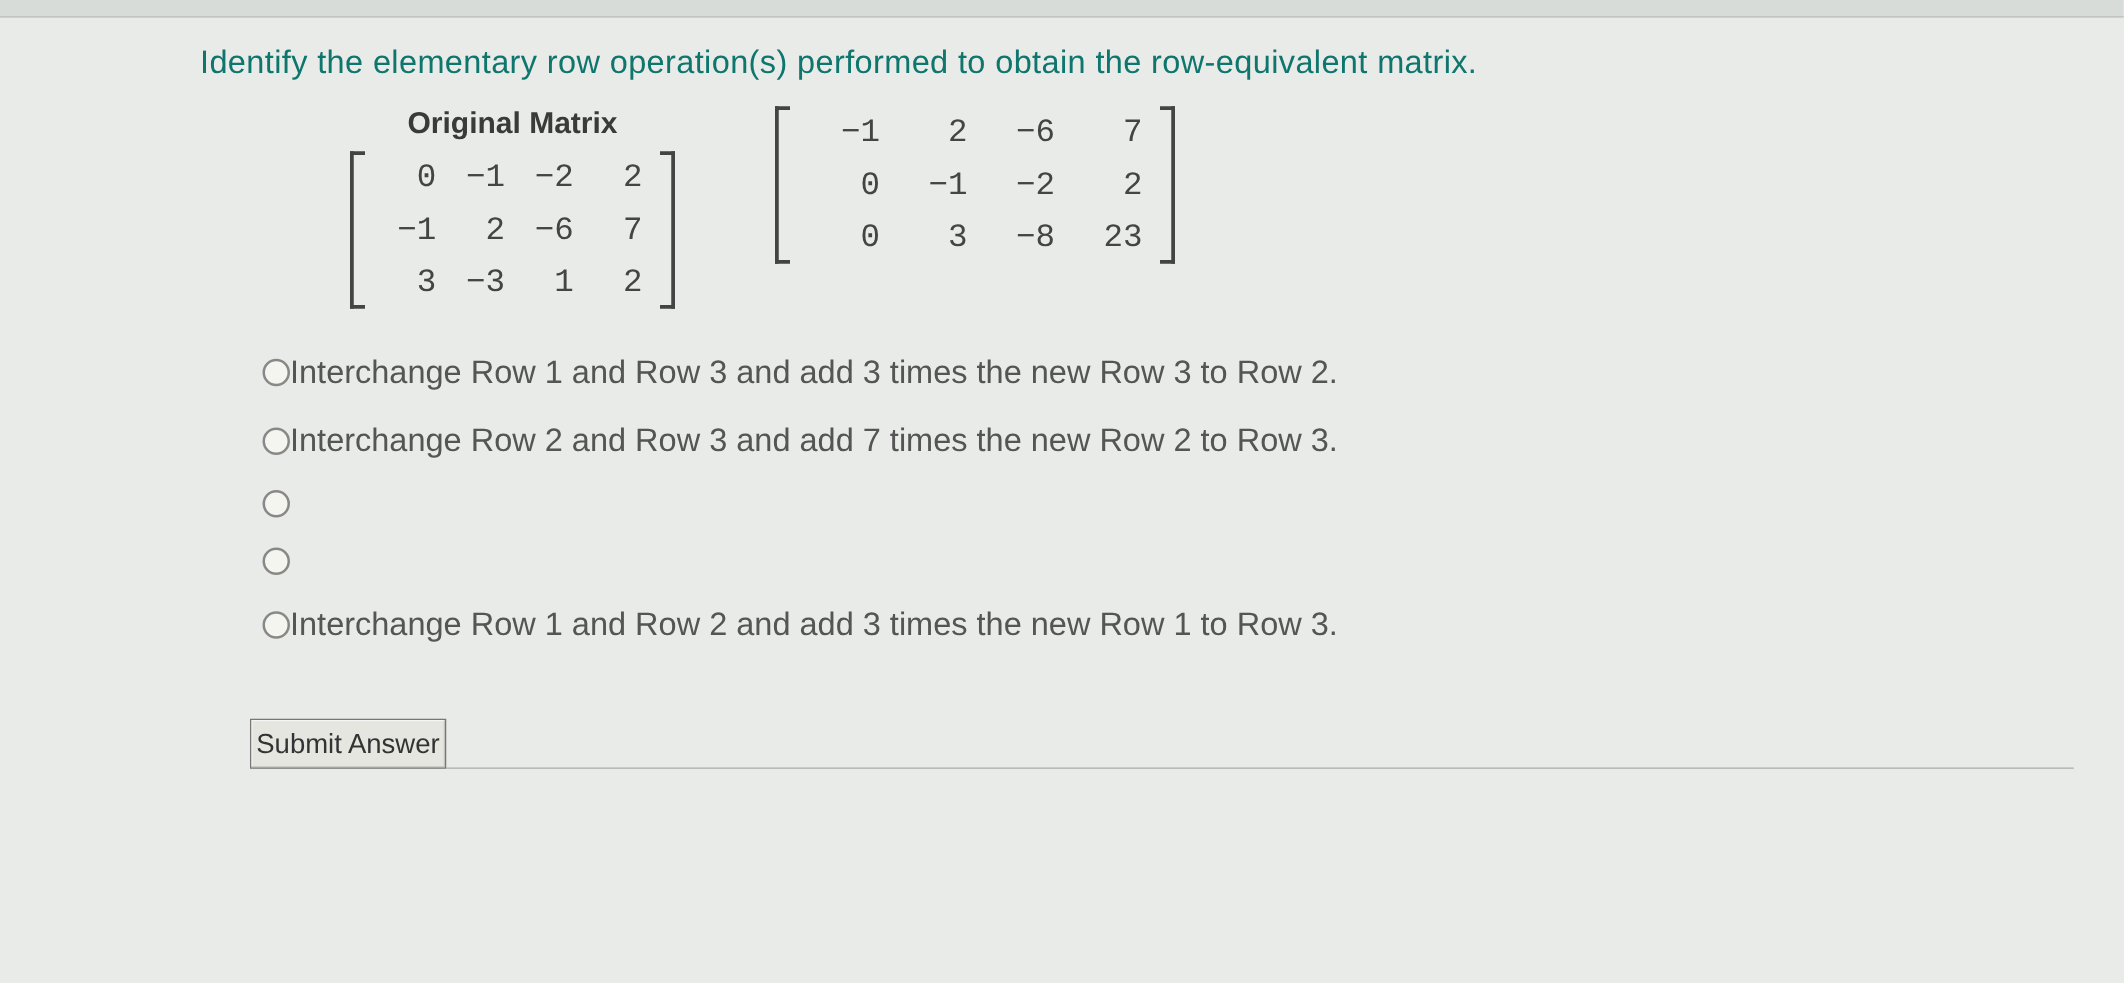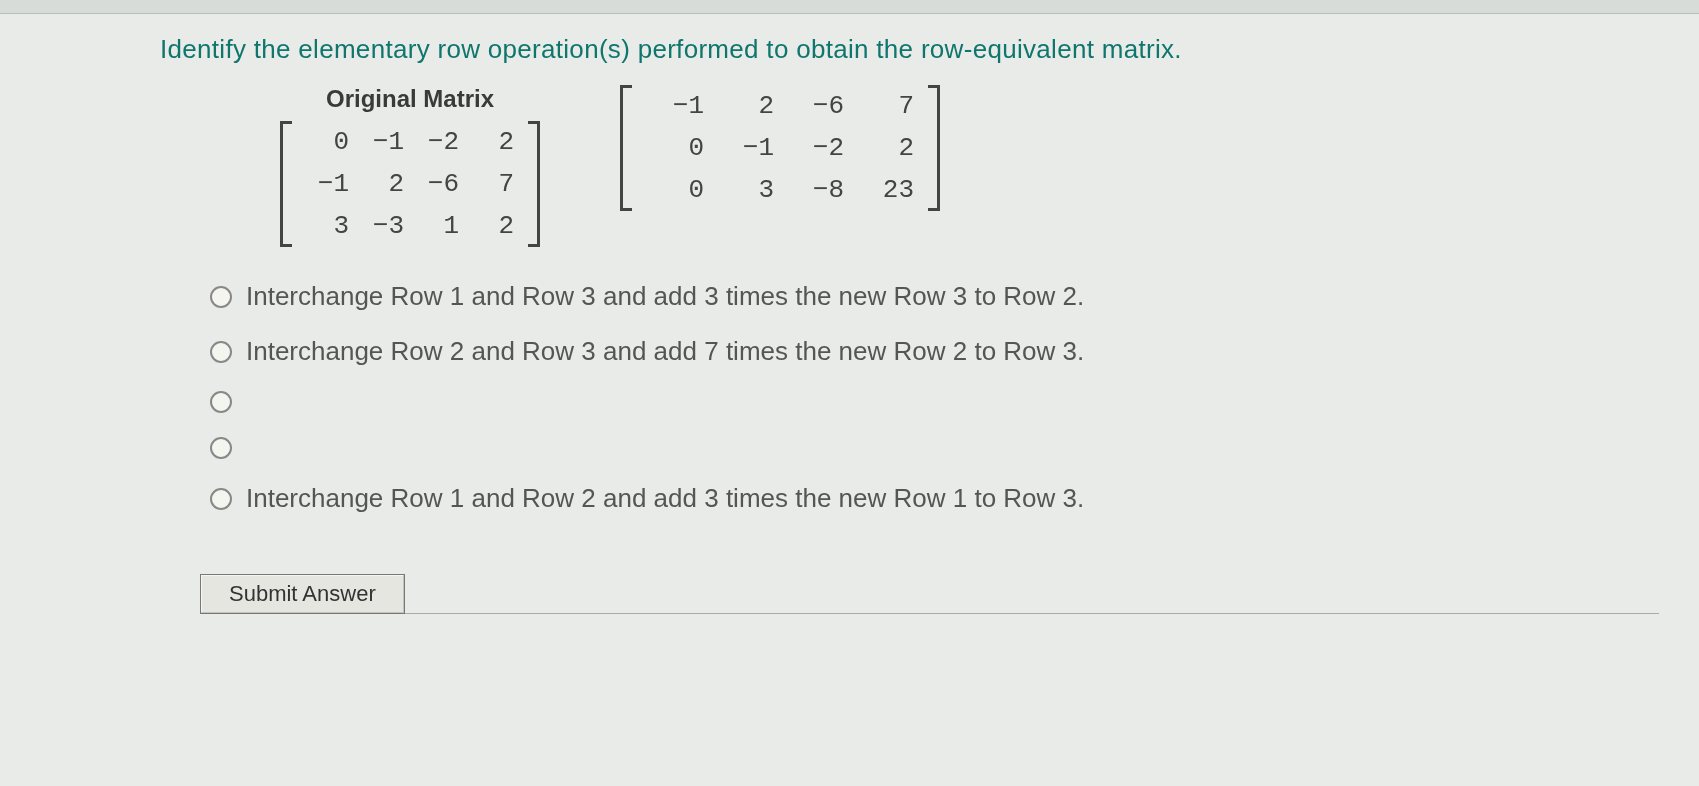--- a/index.html
+++ b/index.html
@@ -83,21 +83,21 @@
   .options {
     margin-left: 50px;
     display: flex;
     flex-direction: column;
     gap: 24px;
     margin-bottom: 60px;
   }
   .option {
     display: flex;
     align-items: center;
-    gap: 14px;
+    gap: 0;
     font-size: 26px;
     color: #555;
     cursor: pointer;
   }
   .radio {
     width: 22px;
     height: 22px;
     border: 2px solid #888;
     border-radius: 50%;
     flex-shrink: 0;
@@ -107,21 +107,21 @@
     margin-left: 40px;
     display: flex;
     align-items: flex-end;
   }
   .submit-btn {
     font-family: Arial, sans-serif;
     font-size: 22px;
     color: #333;
     background: #e6e6e0;
     border: 1px solid #777;
-    padding: 6px 28px;
+    padding: 6px 4px;
     cursor: pointer;
     box-shadow: inset -1px -1px 0 rgba(0,0,0,0.15), inset 1px 1px 0 rgba(255,255,255,0.6);
   }
   .submit-divider {
     flex: 1;
     border-bottom: 1px solid #aaa;
     margin-left: 0;
     height: 1px;
   }
 </style>

